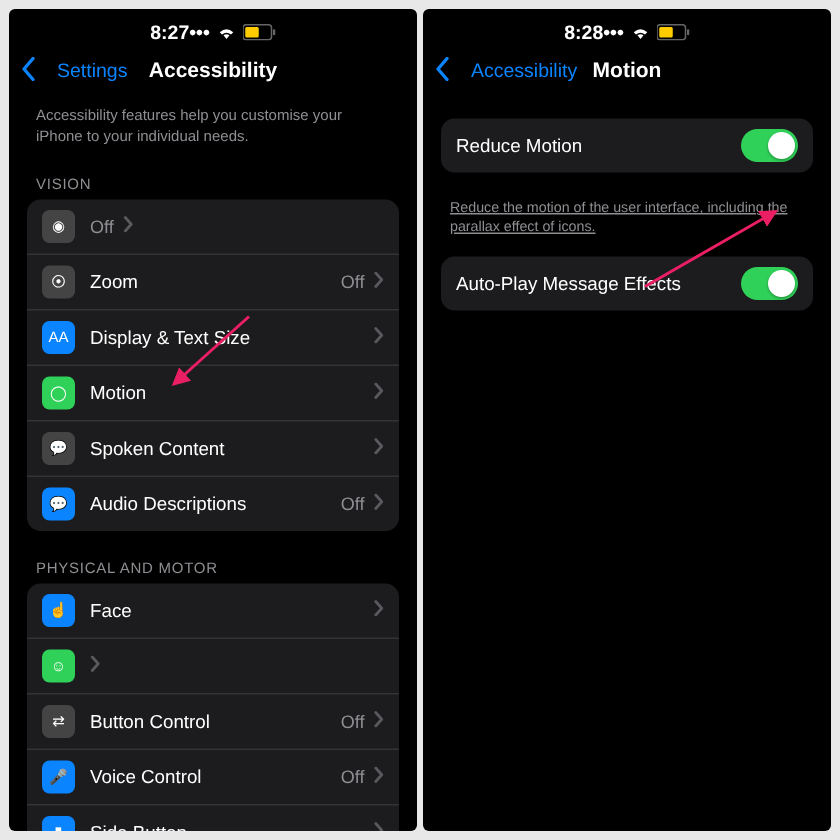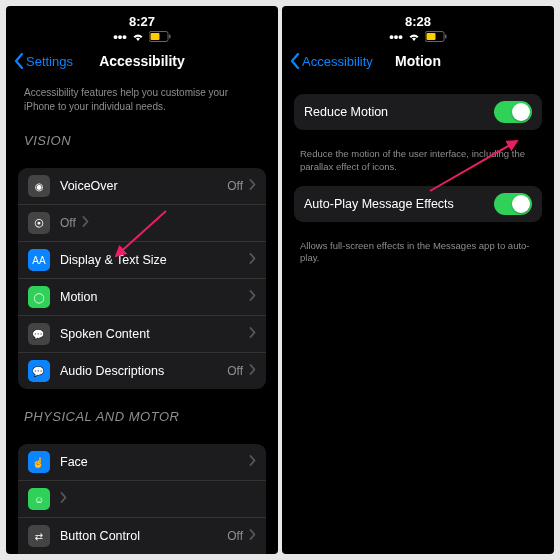--- a/index.html
+++ b/index.html
@@ -23,37 +23,36 @@
     font-size: 12px;
     color: #fff;
   }
   .statusbar {
     display: flex;
     justify-content: center;
     align-items: center;
     padding: 8px 16px 2px 16px;
     font-size: 13px;
     font-weight: 600;
-    flex-direction: column;
   }
   .sb-right { display: flex; align-items: center; gap: 4px; }
   .signal, .wifi, .battery { display: inline-flex; align-items: center; }
   .navbar {
     display: flex;
     align-items: center;
     padding: 6px 8px 10px 8px;
     position: relative;
     height: 34px;
   }
   .back {
     display: flex;
     align-items: center;
     color: #0a84ff;
     font-size: 13px;
-    gap: 2px;
+    gap: 14px;
   }
   .nav-title {
     position: absolute;
     left: 0; right: 0;
     text-align: center;
     font-weight: 600;
     font-size: 14px;
     pointer-events: none;
   }
   .content {
@@ -62,25 +61,24 @@
     padding: 0 12px;
   }
   .description {
     color: #8e8e93;
     font-size: 10px;
     line-height: 1.35;
     padding: 6px 6px 14px 6px;
   }
   .section-header {
     color: #8e8e93;
-    font-size: 13px;
+    font-size: 10px;
     letter-spacing: 0.5px;
-    padding: 6px 6px 20px 6px;
+    padding: 6px 6px 4px 6px;
     text-transform: uppercase;
-    font-style: italic;
   }
   .section {
     background: #1c1c1e;
     border-radius: 9px;
     overflow: hidden;
     margin-bottom: 14px;
   }
   .row {
     display: flex;
     align-items: center;
@@ -114,20 +112,21 @@
     border-radius: 50%;
     top: 2px;
     right: 2px;
     box-shadow: 0 1px 2px rgba(0,0,0,0.3);
   }
   .footnote {
     color: #8e8e93;
     font-size: 9.5px;
     line-height: 1.35;
     padding: 4px 6px 12px 6px;
+    text-decoration: underline;
   }
   .arrow-anno {
     position: absolute;
     pointer-events: none;
   }
   .arrow-anno svg { overflow: visible; }
 </style>
 </head>
 <body>
 
@@ -159,28 +158,28 @@
     </div>
     <div class="nav-title">Accessibility</div>
   </div>
   <div class="content">
     <div class="description">Accessibility features help you customise your iPhone to your individual needs.</div>
 
     <div class="section-header">VISION</div>
     <div class="section" id="vision-section">
         <div class="row">
           <span class="icon-box" style="background: rgb(68, 68, 68); font-size: 10px;">◉</span>
-          <span class="label">VoiceOver</span>
           <span class="status">Off</span>
           <span class="chev"><svg width="7" height="11" viewBox="0 0 7 11">
               <path d="M1.5 1 L5.5 5.5 L1.5 10" stroke="#5a5a5e" stroke-width="1.8" fill="none" stroke-linecap="round" stroke-linejoin="round"></path>
             </svg></span>
         </div>
         <div class="row">
           <span class="icon-box" style="background: rgb(68, 68, 68); font-size: 10px;">⦿</span>
+          <span class="label">Zoom</span>
           <span class="status">Off</span>
           <span class="chev"><svg width="7" height="11" viewBox="0 0 7 11">
               <path d="M1.5 1 L5.5 5.5 L1.5 10" stroke="#5a5a5e" stroke-width="1.8" fill="none" stroke-linecap="round" stroke-linejoin="round"></path>
             </svg></span>
         </div>
         <div class="row">
           <span class="icon-box" style="background: rgb(10, 132, 255); font-size: 10px;">AA</span>
           <span class="label">Display &amp; Text Size</span>
           <span class="chev"><svg width="7" height="11" viewBox="0 0 7 11">
               <path d="M1.5 1 L5.5 5.5 L1.5 10" stroke="#5a5a5e" stroke-width="1.8" fill="none" stroke-linecap="round" stroke-linejoin="round"></path>
@@ -303,21 +302,20 @@
     <div class="footnote">Reduce the motion of the user interface, including the parallax effect of icons.</div>
 
     <div class="section">
       <div class="row">
         <span class="label">Auto-Play Message Effects</span>
         <span class="toggle on">
             <span class="knob"></span>
           </span>
       </div>
     </div>
-    <div class="footnote">Allows full-screen effects in the Messages app to auto-play.</div>
 
   </div>
 
   <div class="arrow-anno" style="left:140px; top:130px;">
     <svg width="110" height="60">
       <defs>
           <marker id="ah2" markerWidth="6" markerHeight="6" refX="5" refY="3" orient="auto">
             <path d="M0,0 L6,3 L0,6 Z" fill="#e91e63"></path>
           </marker>
         </defs>

